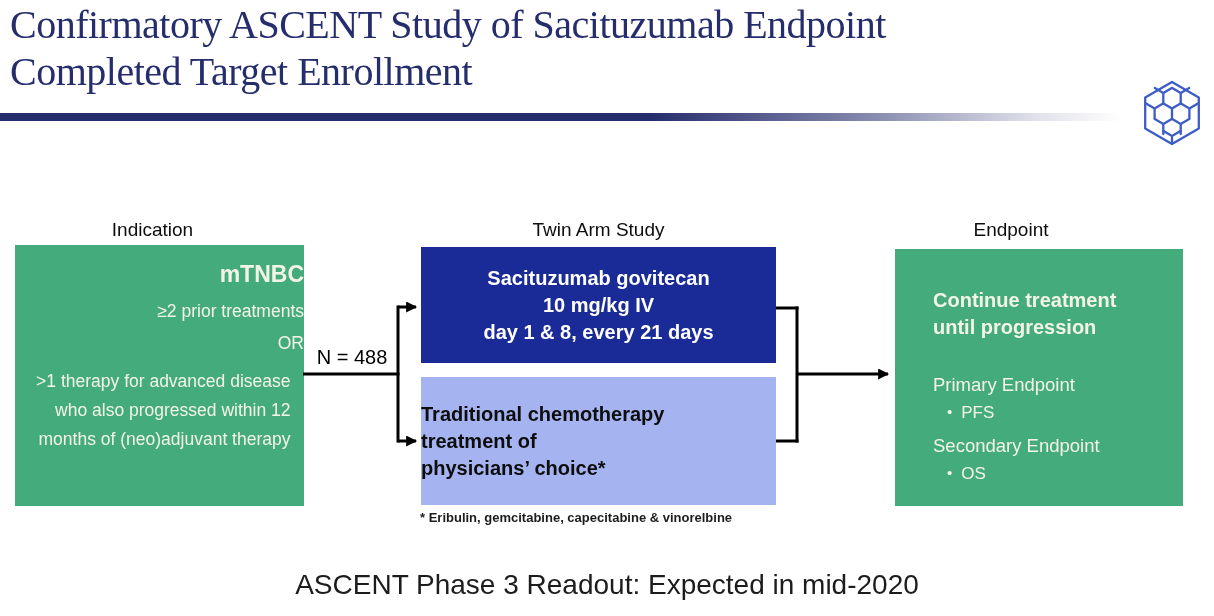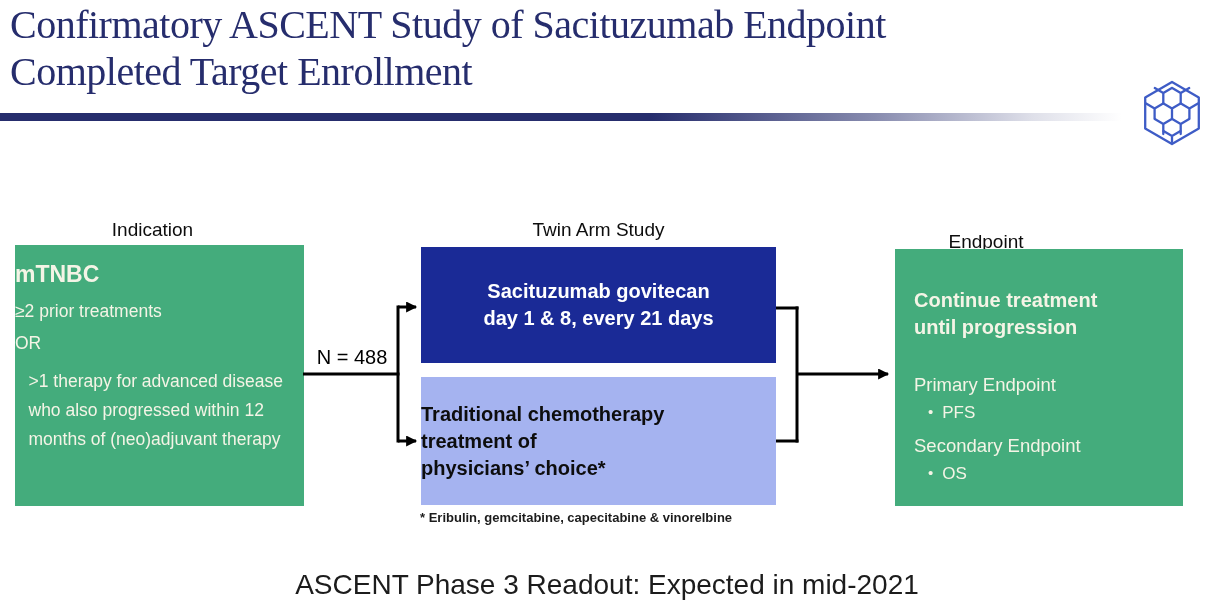--- a/index.html
+++ b/index.html
@@ -20,28 +20,28 @@
       rgba(38,45,109,0.55) 78%, rgba(38,45,109,0.15) 92%, rgba(38,45,109,0) 100%);
   }
   .logo { position:absolute; left:1140px; top:79px; width:64px; height:68px; }
 
   .col-header {
     position:absolute; top:219px; text-align:center;
     font-size:19px; color:#0d0d0d;
   }
   .hdr-indication { left:8px;  width:289px; }
   .hdr-study     { left:421px; width:355px; }
-  .hdr-endpoint  { left:842px; width:288px;margin-top:12px; }
+  .hdr-endpoint  { left:867px; width:288px; }
 
   .box { position:absolute; box-sizing:border-box; }
 
   .box-indication {
     left:15px; top:245px; width:289px; height:261px;
     background:var(--green); color:var(--text_cream);
-    text-align:left; padding-top:16px;
+    text-align:right; padding-top:16px;
   }
   .box-indication .heading { font-size:23px; font-weight:bold; margin-bottom:13px; }
   .box-indication .line    { font-size:17.5px; margin-bottom:11px; }
   .box-indication .or      { font-size:17.5px; margin-bottom:13px; }
   .box-indication .criteria{
     font-size:17.5px; line-height:29px; width:262px; margin:0 auto;
   }
 
   .box-arm-top {
     left:421px; top:247px; width:355px; height:116px;
@@ -56,21 +56,21 @@
     font-size:20px; font-weight:bold; line-height:27px; text-align:center;
   }
   .footnote {
     position:absolute; left:420px; top:510px; width:370px;
     font-size:13px; font-weight:bold; color:#1c1c1c;
   }
 
   .box-endpoint {
     left:895px; top:249px; width:288px; height:257px;
     background:var(--green); color:var(--text_cream);
-    padding:38px 14px 0 19px;
+    padding:38px 14px 0 38px;
   }
   .box-endpoint .ep-title { font-size:20px; font-weight:bold; line-height:27px; margin-bottom:33px; }
   .box-endpoint .ep-label { font-size:18.5px; margin-bottom:7px; }
   .box-endpoint .ep-item  { font-size:17px; margin:0 0 12px 14px; }
   .box-endpoint .bullet   { font-size:15px; margin-right:9px; position:relative; top:-1px; }
 
   .n-label {
     position:absolute; left:309px; top:346px; width:86px;
     font-size:20px; color:#000; text-align:center;
   }
@@ -116,20 +116,21 @@
     <div class="heading">mTNBC</div>
     <div class="line">≥2 prior treatments</div>
     <div class="or">OR</div>
     <div class="criteria">&gt;1 therapy for advanced disease who also progressed within 12 months of (neo)adjuvant therapy</div>
   </div>
 
   <div class="n-label">N = 488</div>
 
   <div class="box box-arm-top">
     <div>Sacituzumab govitecan</div>
+    <div>10 mg/kg IV</div>
     <div>day 1 &amp; 8, every 21 days</div>
   </div>
 
   <div class="box box-arm-bottom">
     <div>Traditional chemotherapy</div>
     <div>treatment of</div>
     <div>physicians’ choice*</div>
   </div>
 
   <div class="footnote">* Eribulin, gemcitabine, capecitabine &amp; vinorelbine</div>
@@ -156,15 +157,15 @@
       <path d="M398,305.5 V442.5"></path>
       <path d="M398,307 H416" marker-end="url(#arrow)"></path>
       <path d="M398,441 H416" marker-end="url(#arrow)"></path>
       <path d="M776,308 H798.5"></path>
       <path d="M797,306.5 V442.5"></path>
       <path d="M776,441 H798.5"></path>
       <path d="M797,374 H888" marker-end="url(#arrow)"></path>
     </g>
   </svg>
 
-  <div class="readout">ASCENT Phase 3 Readout: Expected in mid-2021</div>
+  <div class="readout">ASCENT Phase 3 Readout: Expected in mid-2020</div>
 
 </div>
 
 </body></html>

